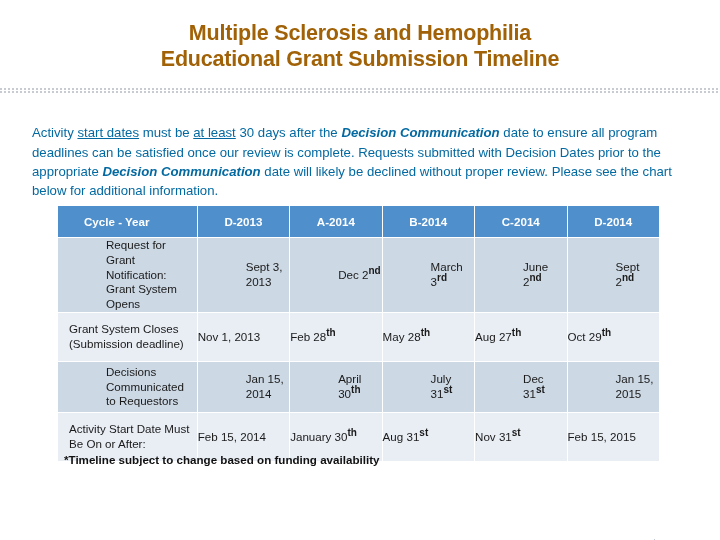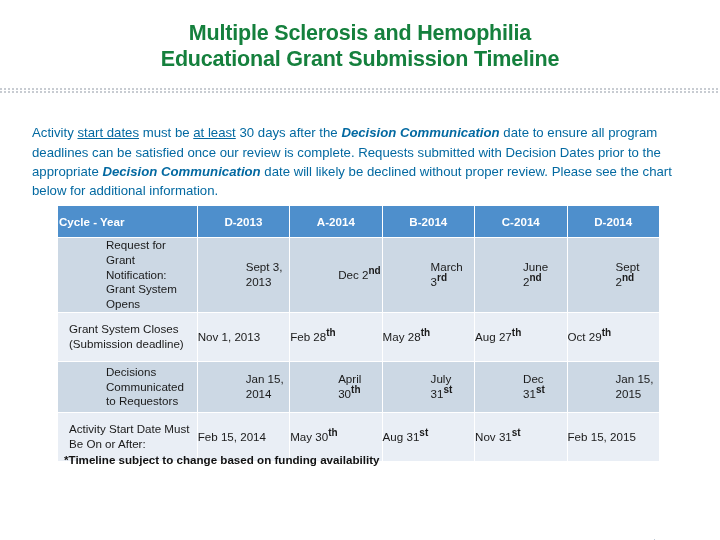--- a/index.html
+++ b/index.html
@@ -19,21 +19,21 @@
   
   .title-block {
     padding-top: 20px;
     text-align: center;
   }
   .title-line {
     font-size: 21.5px;
     font-weight: bold;
     line-height: 26px;
     letter-spacing: -0.2px;
-    color: #15803d;
+    color: #a16207;
   }
 
   
   .divider {
     position: absolute;
     left: 0;
     top: 88px;
     width: 720px;
     height: 5px;
   }
@@ -85,21 +85,21 @@
   .timeline-table thead th {
     background: #4e8fcc;
     color: #ffffff;
     font-size: 11.6px;
     font-weight: bold;
     height: 31px;
     text-align: center;
   }
   .timeline-table thead th.rowhead {
     text-align: left;
-    padding-left: 1px;
+    padding-left: 26px;
   }
   .col-label { width: 138px; }
   .col-data  { width: 91px; }
 
   .timeline-table tbody td {
     font-size: 11.6px;
     color: #1a1a1a;
     line-height: 14.6px;
   }
   .timeline-table tbody td.rowhead {
@@ -220,21 +220,21 @@
       <td class="rowhead">Decisions Communicated to Requestors</td>
       <td><span>Jan 15, 2014</span><sup></sup></td>
       <td><span>April 30</span><sup>th</sup></td>
       <td><span>July 31</span><sup>st</sup></td>
       <td><span>Dec 31</span><sup>st</sup></td>
       <td><span>Jan 15, 2015</span><sup></sup></td>
     </tr>
     <tr class="shade-b h2">
       <td class="rowhead">Activity Start Date Must Be On or After:</td>
       <td><span>Feb 15, 2014</span><sup></sup></td>
-      <td><span>May 30</span><sup>th</sup></td>
+      <td><span>January 30</span><sup>th</sup></td>
       <td><span>Aug 31</span><sup>st</sup></td>
       <td><span>Nov 31</span><sup>st</sup></td>
       <td><span>Feb 15, 2015</span><sup></sup></td>
     </tr>
   </tbody>
 </table>
 
 <div class="footnote">*Timeline subject to change based on funding availability</div>
 
 <div class="logo-wrap">

